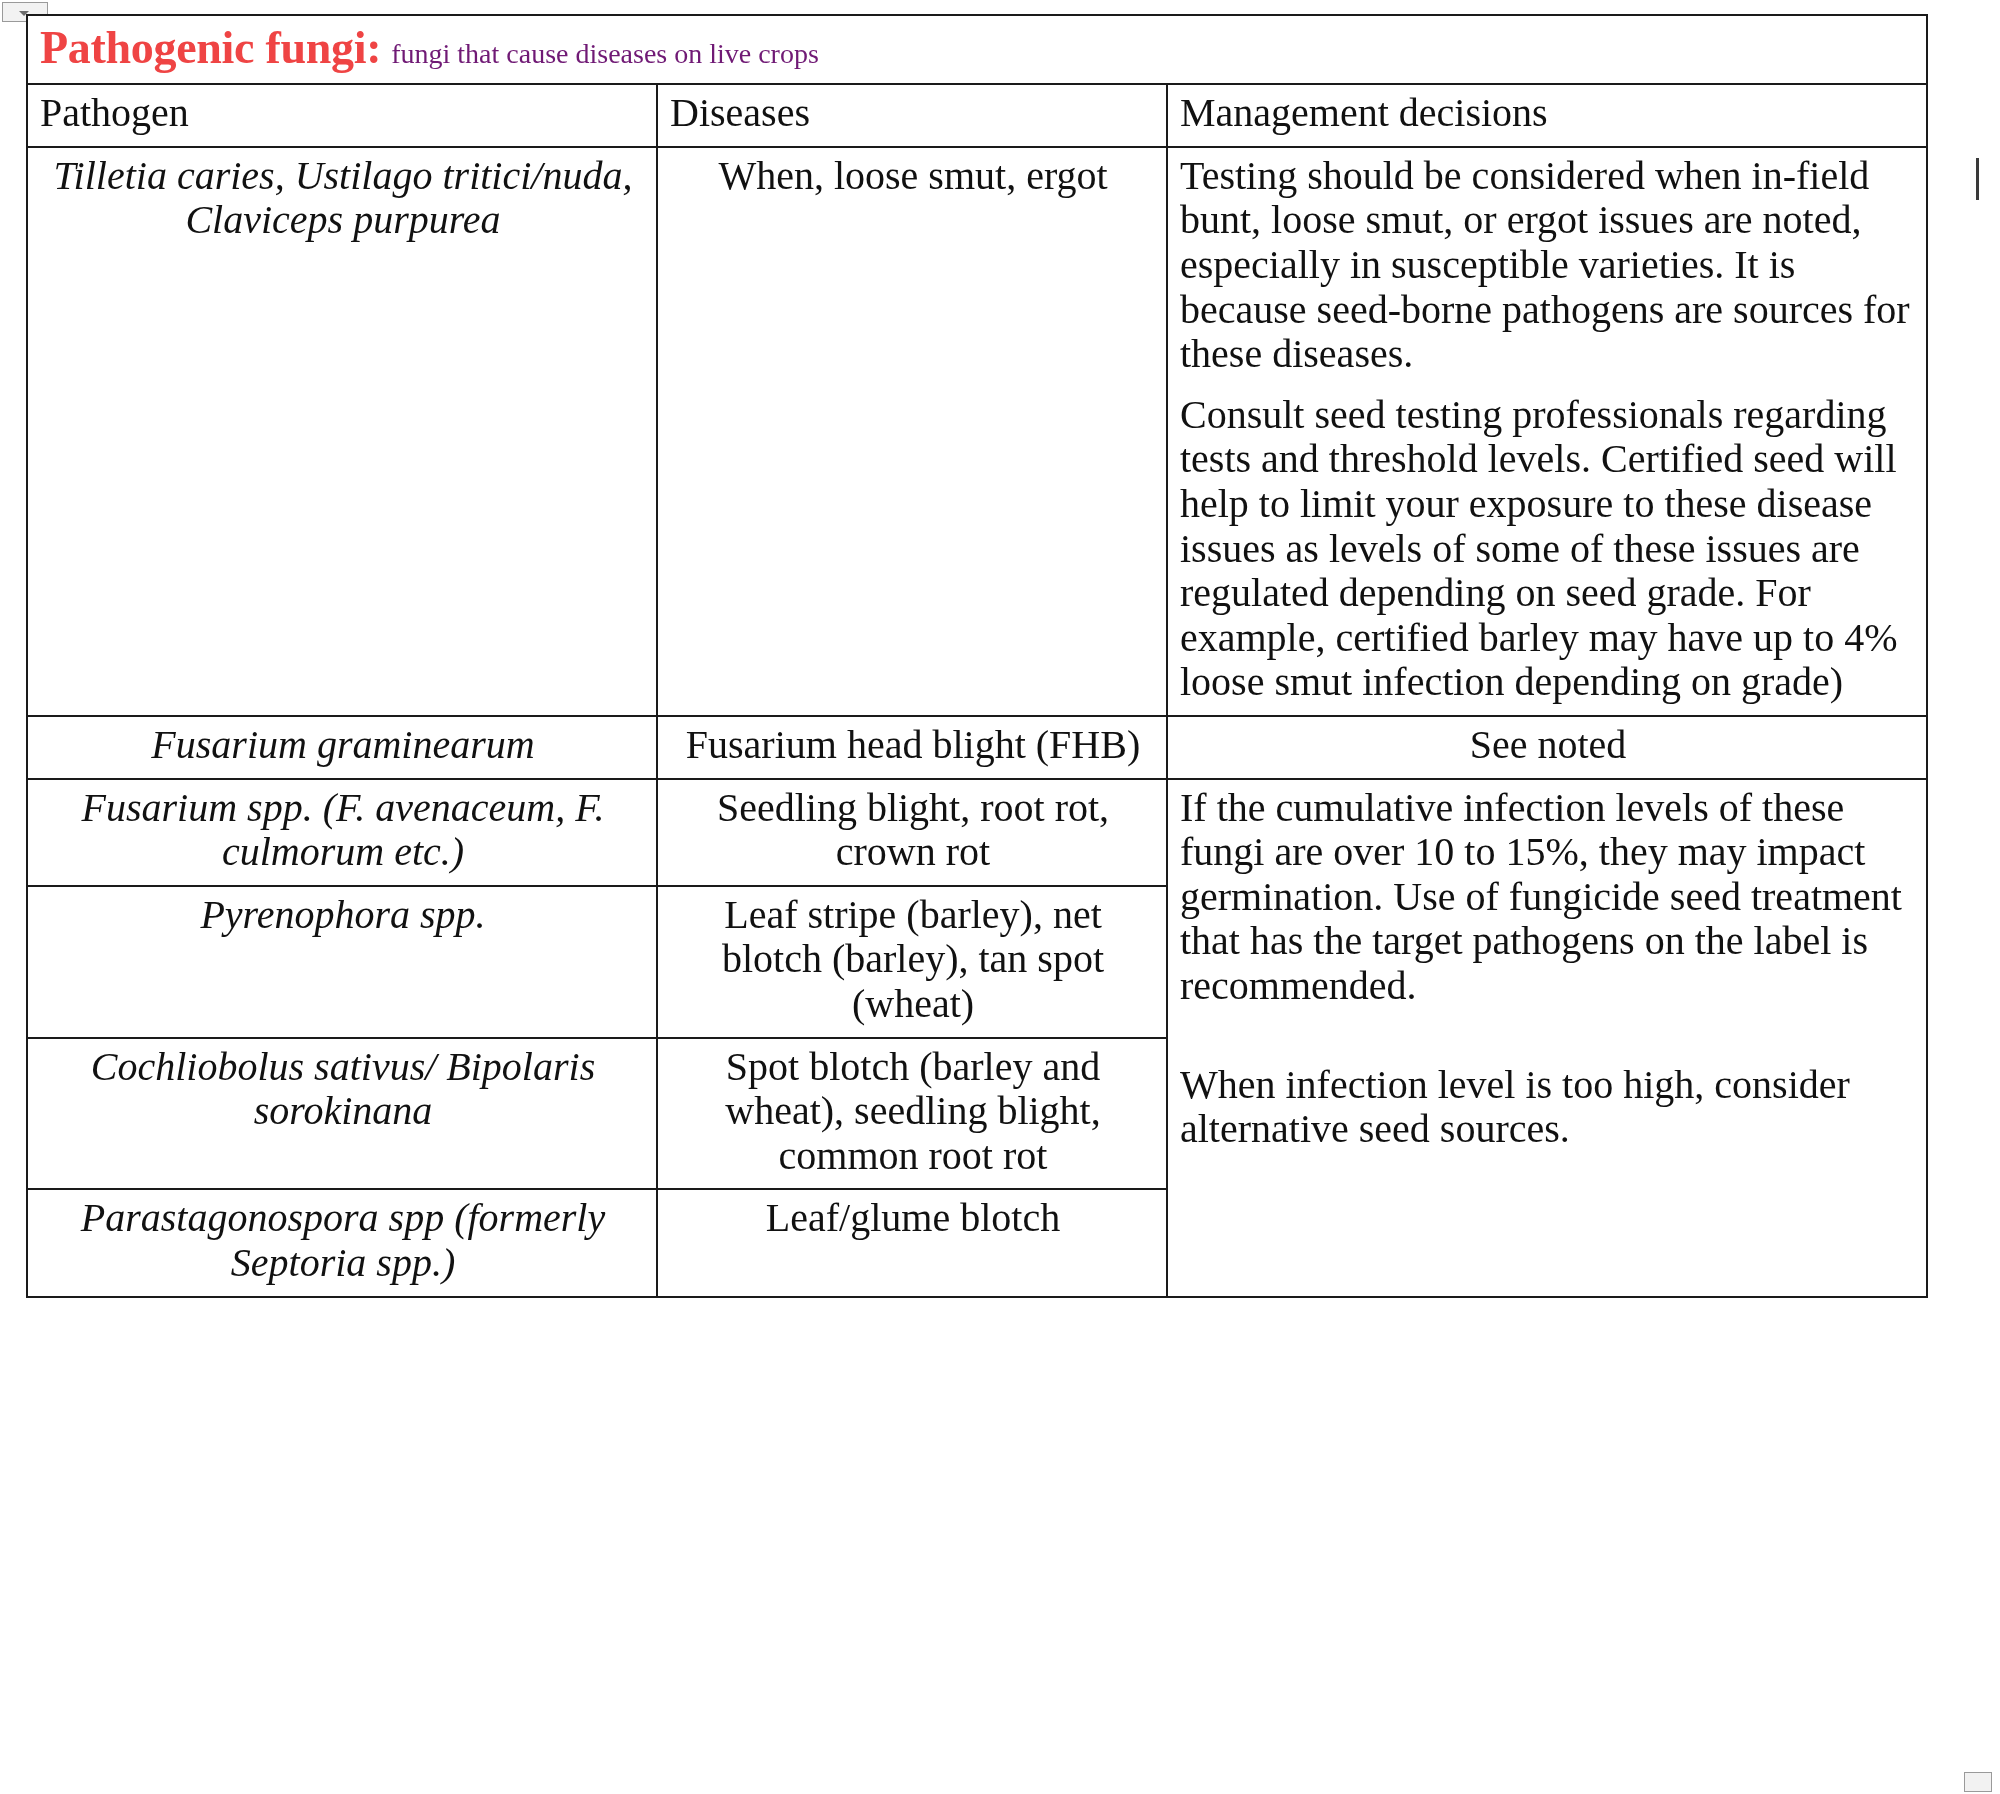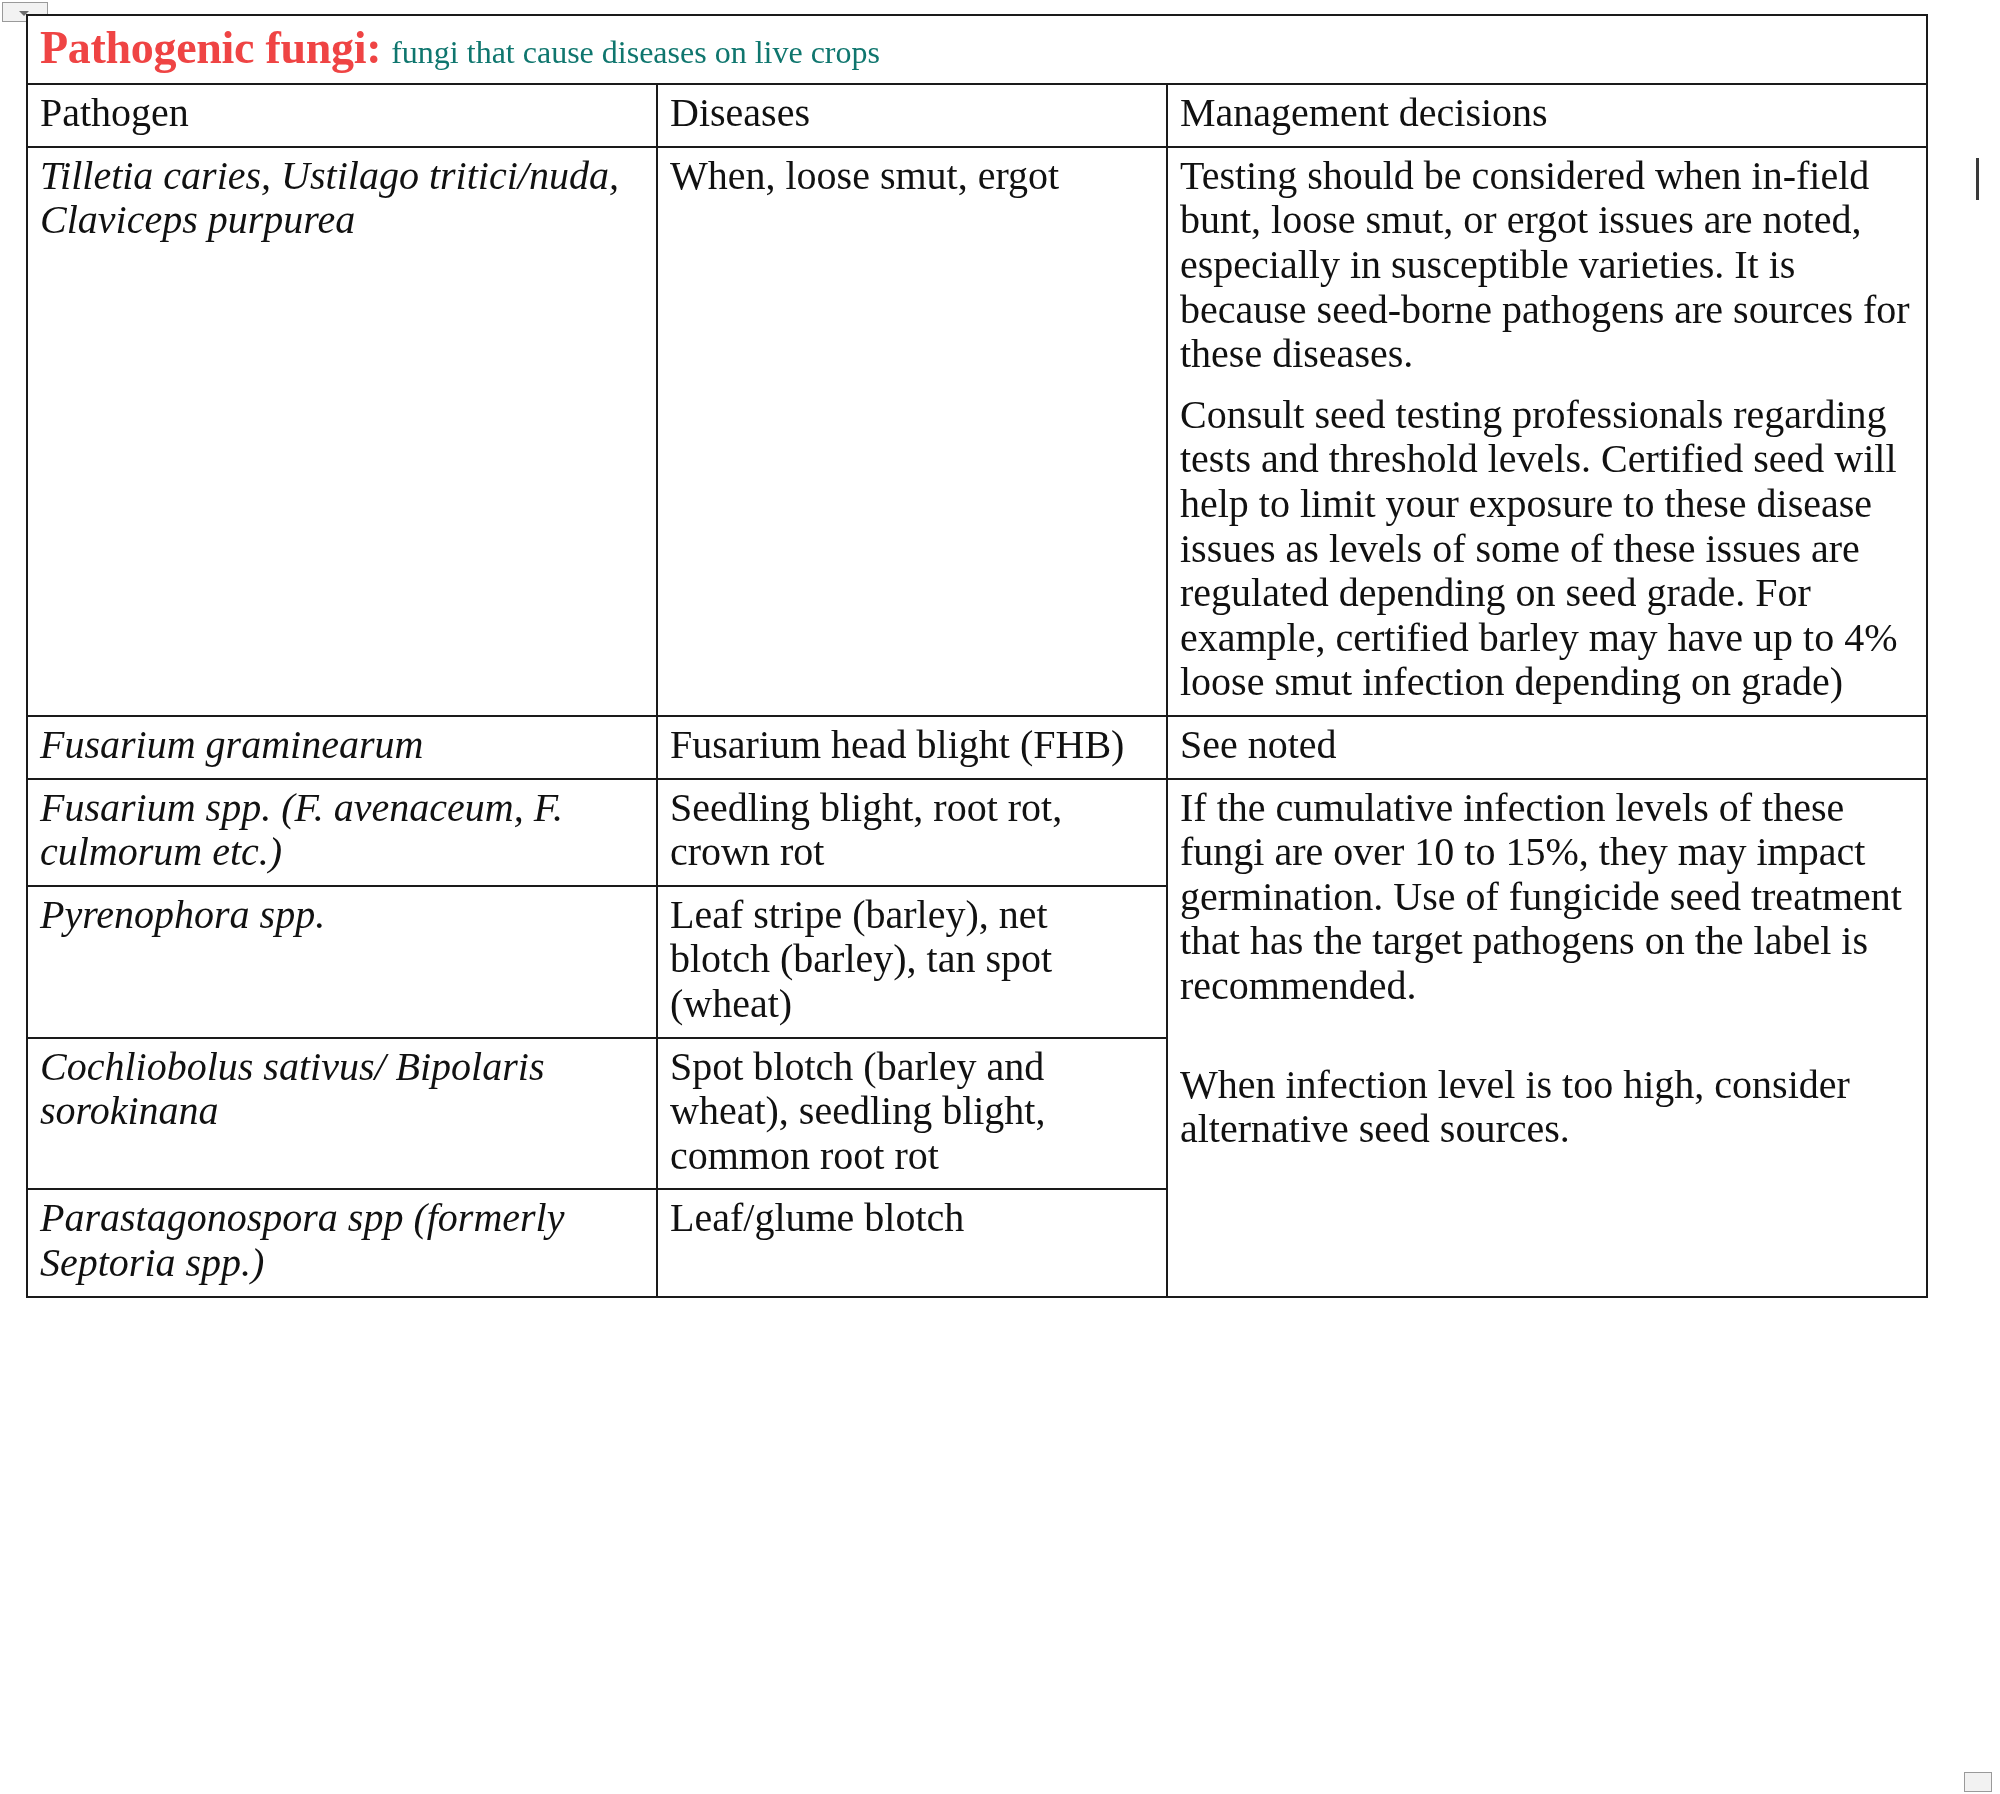--- a/index.html
+++ b/index.html
@@ -94,42 +94,42 @@
     white-space: nowrap;
     overflow: hidden;
   }
   .title-strong {
     color: #ef4444;
     font-weight: bold;
     font-size: 46px;
     letter-spacing: -0.3px;
   }
   .title-rest {
-    color: #0f766e;
-    font-size: 32px;
+    color: #701a75;
+    font-size: 28px;
   }
 
   
   td.head-cell {
     font-weight: bold;
     font-size: 42px;
     padding-top: 2px;
     padding-bottom: 4px;
     white-space: nowrap;
   }
 
   .sci { font-style: italic; }
 
   .para { margin: 0; }
   .para + .para { margin-top: 16px; }
 
   .spacer-block { height: 54px; }
 
   
-  .cell-text { display: block; }
+  .cell-text { display: block; text-align: center; }
 </style>
 </head>
 <body>
 
 <div class="corner-nub"></div>
 <div class="right-caret"></div>
 <div class="bottom-nub"></div>
 
 <div class="page">
   <table class="doc-table">

